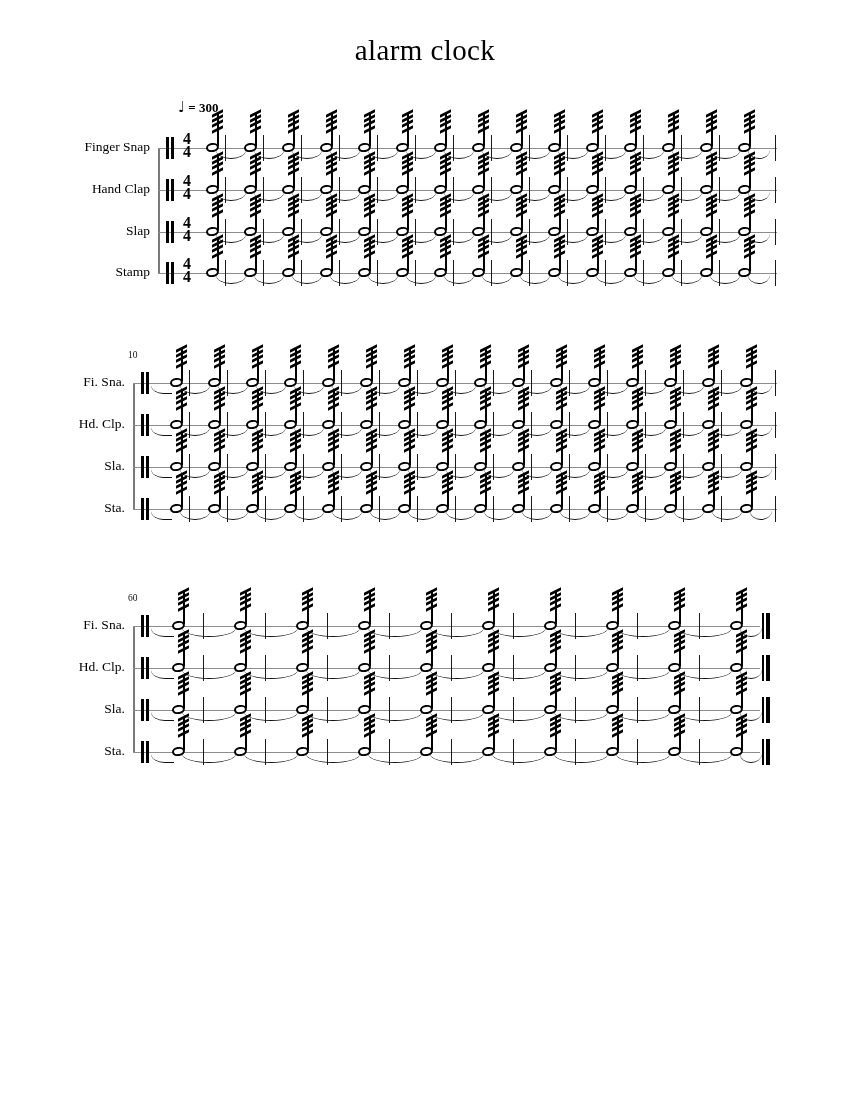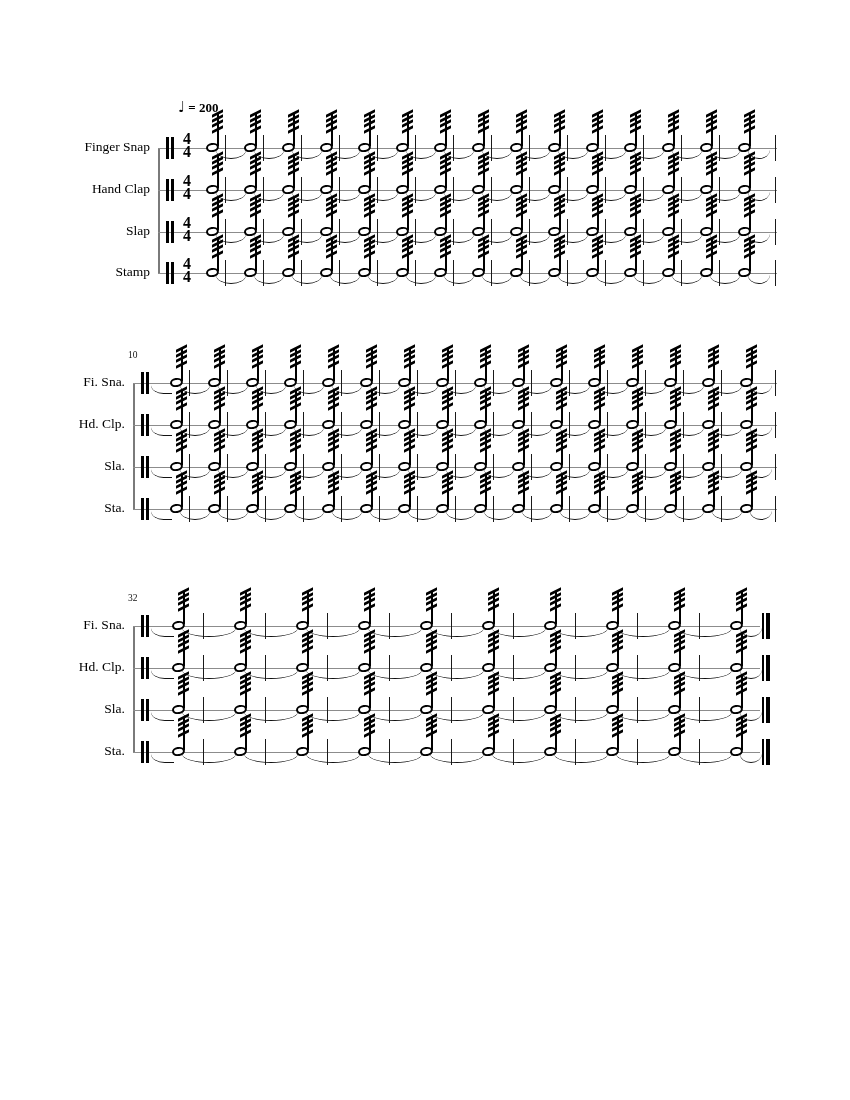--- a/index.html
+++ b/index.html
@@ -150,24 +150,25 @@
     border-bottom: 1.6px solid #111;
     border-radius: 0 0 0 60% / 0 0 0 100%;
     height: 9px;
   }
 </style>
 </head>
 <body>
 
 <div id="score-page">
 
+  <div id="score-title">alarm clock</div>
 
   <div class="tempo-mark" style="left:178px; top:98px;">
     <span class="tempo-note">♩</span>
-    <span>= 200</span>
+    <span>= 300</span>
   </div>
 
   <div id="systems-host">
       <div class="system-brace" style="left:158px; top:148px; height:126px;"></div>
       <div class="inst-name" style="left:-2px; top:140px; width:152px;">Finger Snap</div>
       <div class="staff-line" style="left:158px; top:148px; width:619px;"></div>
       <div class="start-barline" style="left:166px; top:137px; height:22px; width:9px;">
         <i class="b1"></i>
         <i class="b2"></i>
       </div>
@@ -1716,21 +1717,21 @@
         <div class="stem" style="left:11.4px; top:-34px; height:32px;"></div>
         <div class="trem" style="left:6px; top:-36px; height:20.8px;">
           <b style="top:0px;"></b>
           <b style="top:5.2px;"></b>
           <b style="top:10.4px;"></b>
           <b style="top:15.600000000000001px;"></b>
         </div>
       </div>
       <div class="tie" style="left:750px; top:511px; width:22px;"></div>
       <div class="tie-right" style="left:151px; top:511px; width:21px;"></div>
-      <div class="measure-number" style="left:128px; top:593px;">32</div>
+      <div class="measure-number" style="left:128px; top:593px;">60</div>
       <div class="system-brace" style="left:133px; top:626px; height:127px;"></div>
       <div class="inst-name" style="left:-27px; top:618px; width:152px;">Fi. Sna.</div>
       <div class="staff-line" style="left:133px; top:626px; width:627px;"></div>
       <div class="start-barline" style="left:141px; top:615px; height:22px; width:9px;">
         <i class="b1"></i>
         <i class="b2"></i>
       </div>
       <div class="barline" style="left:203px; top:613px; height:26px;"></div>
       <div class="barline" style="left:265px; top:613px; height:26px;"></div>
       <div class="barline" style="left:327px; top:613px; height:26px;"></div>

